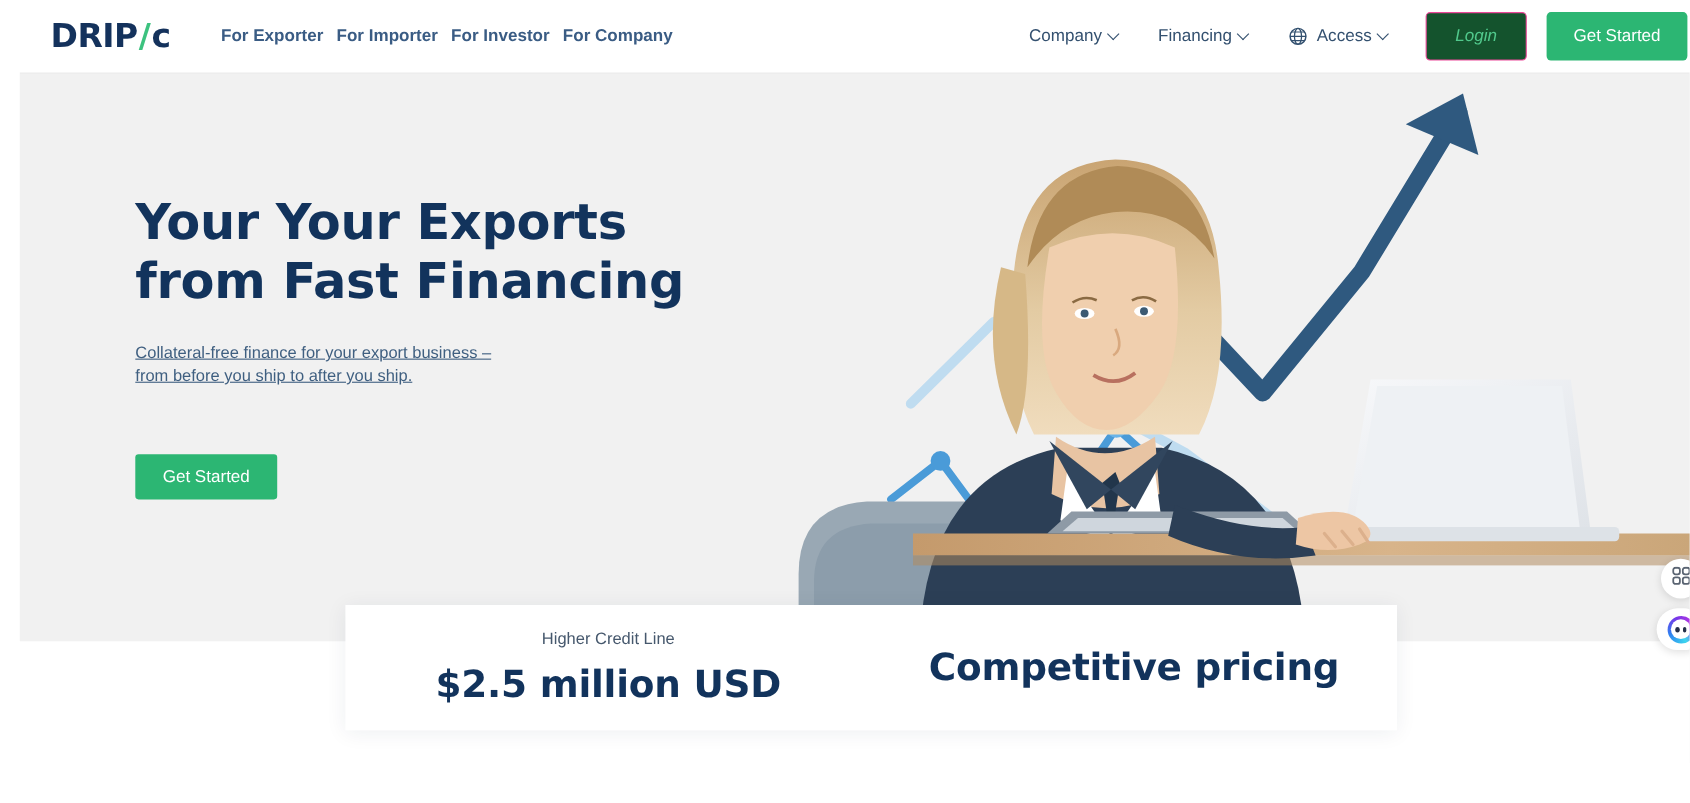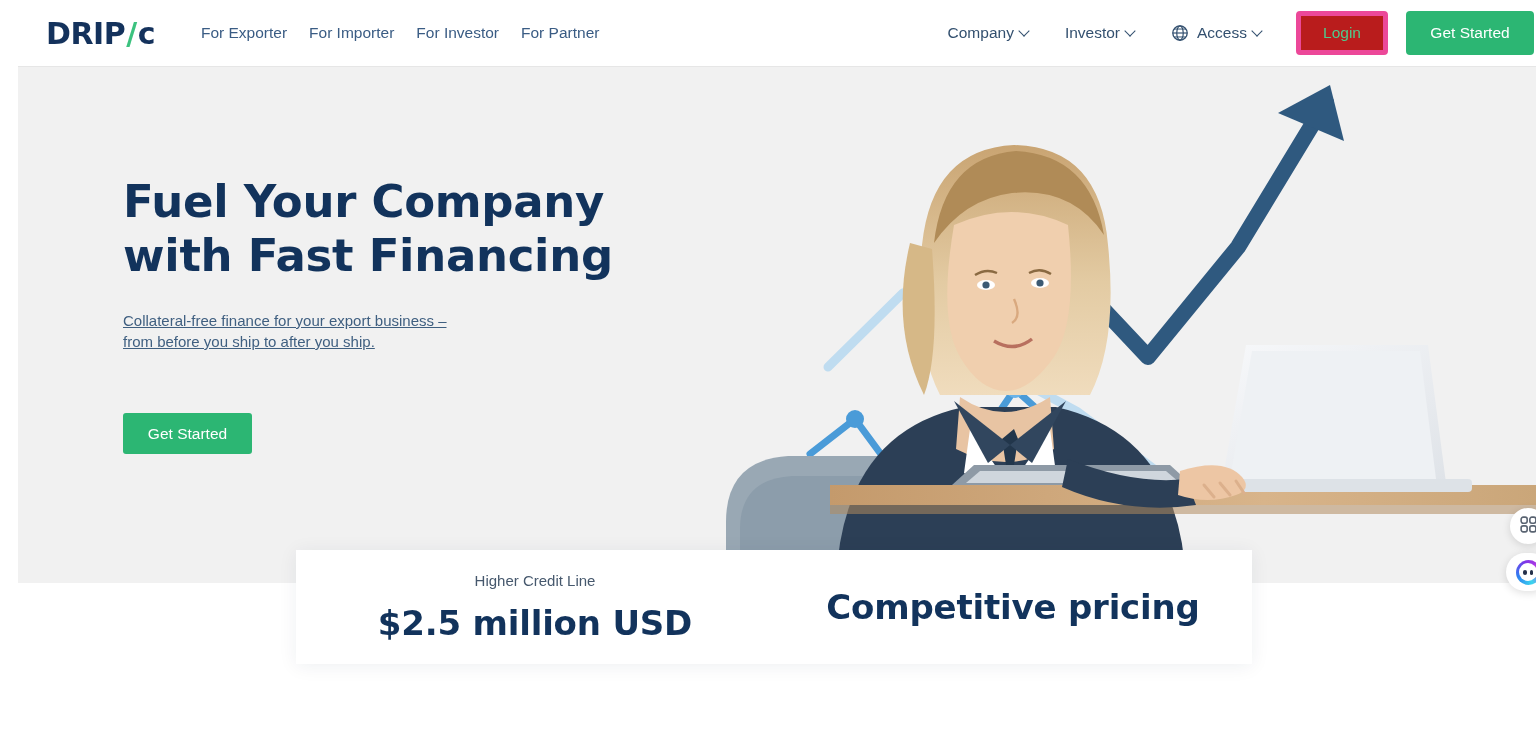--- a/index.html
+++ b/index.html
@@ -29,21 +29,21 @@
     font-size: 30px;
     font-weight: 700;
     letter-spacing: -0.5px;
     color: #14325c;
     display: flex; align-items: baseline;
     cursor: pointer;
     font-family: "DejaVu Sans", sans-serif;
   }
   .logo .slash { color: #3cc27f; font-weight: 600; padding: 0 1px; }
 
-  .nav-left { display: flex; align-items: center; gap: 10px; margin-left: 40px; }
+  .nav-left { display: flex; align-items: center; margin-left: 40px; font-weight: bold; }
   .nav-left a {
     font-size: 15.5px; color: #3a5c84; text-decoration: none;
     padding: 4px 6px; white-space: nowrap; cursor: pointer;
   }
 
   .nav-right {
     margin-left: auto; margin-right: 20px;
     display: flex; align-items: center; gap: 4px;
   }
   .nav-drop {
@@ -56,23 +56,23 @@
     content: ""; position: absolute; left: 0; top: 0;
     width: 7px; height: 7px;
     border-right: 1.6px solid #33506f; border-bottom: 1.6px solid #33506f;
     transform: rotate(45deg);
   }
   .globe { margin-right: 2px; display: flex; align-items: center; }
 
   .btn-login {
     display: flex; align-items: center; justify-content: center;
     width: 92px; height: 44px;
-    border: 5px solid #ec4899; border-radius: 4px;
-    background: #b91c1c; color: #51c98c; font-size: 15.5px;
-    margin-left: 14px; cursor: pointer;
+    border: 1px solid #ec4899; border-radius: 4px;
+    background: #14532d; color: #51c98c; font-size: 15.5px;
+    margin-left: 14px; cursor: pointer; font-style: italic;
   }
   .btn-start-hdr {
     display: flex; align-items: center; justify-content: center;
     width: 128px; height: 44px;
     border-radius: 4px; border: none;
     background: #2cb673; color: #ffffff; font-size: 15.5px;
     margin-left: 14px; cursor: pointer;
   }
 
   
@@ -104,21 +104,21 @@
 
   
   .hero-art {
     position: absolute; left: 700px; top: 0;
     width: 836px; height: 516px;
   }
   .hero-art svg { position: absolute; left: 0; top: 0; }
 
   
   .stats-card {
-    position: absolute; left: 278px; top: 550px;
+    position: absolute; left: 296px; top: 550px;
     width: 956px; height: 114px;
     background: #ffffff;
     display: flex; align-items: center;
     box-shadow: 0 2px 18px rgba(20,40,70,0.07);
     z-index: 30;
   }
   .stat { flex: 1; text-align: center; }
   .stat-label { font-size: 15px; color: #46586d; margin-bottom: 14px; }
   .stat-value {
     font-size: 34px; font-weight: 700; color: #12335c;
@@ -168,32 +168,32 @@
     <div class="logo">
       <span>DRIP</span>
         <span class="slash">/</span>
         <span>c</span>
     </div>
 
     <div class="nav-left">
       <a>For Exporter</a>
       <a>For Importer</a>
       <a>For Investor</a>
-      <a>For Partner</a>
+      <a>For Company</a>
     </div>
 
     <div class="nav-right">
 
       <div class="nav-drop">
         <span>Company</span>
         <span class="chev"></span>
       </div>
 
       <div class="nav-drop">
-        <span>Investor</span>
+        <span>Financing</span>
         <span class="chev"></span>
       </div>
 
       <div class="nav-drop">
         <span class="globe">
           <svg width="18" height="18" viewBox="0 0 20 20">
             <circle cx="10" cy="10" r="8" fill="none" stroke="#33506f" stroke-width="1.5"></circle>
             <ellipse cx="10" cy="10" rx="3.6" ry="8" fill="none" stroke="#33506f" stroke-width="1.3"></ellipse>
             <line x1="2" y1="10" x2="18" y2="10" stroke="#33506f" stroke-width="1.3"></line>
             <line x1="3.4" y1="5.6" x2="16.6" y2="5.6" stroke="#33506f" stroke-width="1.1"></line>
@@ -284,22 +284,22 @@
         <rect x="470" y="412" width="284" height="13" rx="4" fill="#dde2e7"></rect>
 
         <path d="M350 392 q66 26 118 20 l10 26 q-70 10 -134 -18 z" fill="#2c3f56"></path>
         <path d="M462 404 q44 -14 62 6 q10 12 -6 18 q-28 10 -58 0 z" fill="#edc6a4"></path>
         <path d="M486 418 l10 12 M502 416 l10 12 M518 414 l8 12" stroke="#dcb08c" stroke-width="3" fill="none" stroke-linecap="round"></path>
       </svg>
     </div>
 
     <div class="hero-copy">
       <div class="hero-title">
-        <div>Fuel Your Company</div>
-        <div>with Fast Financing</div>
+        <div>Your Your Exports</div>
+        <div>from Fast Financing</div>
       </div>
       <div class="hero-sub">
         <div>Collateral-free finance for your export business –</div>
         <div>from before you ship to after you ship.</div>
       </div>
       <div class="btn-start-hero">Get Started</div>
     </div>
   </div>
 
   <div class="stats-card">

